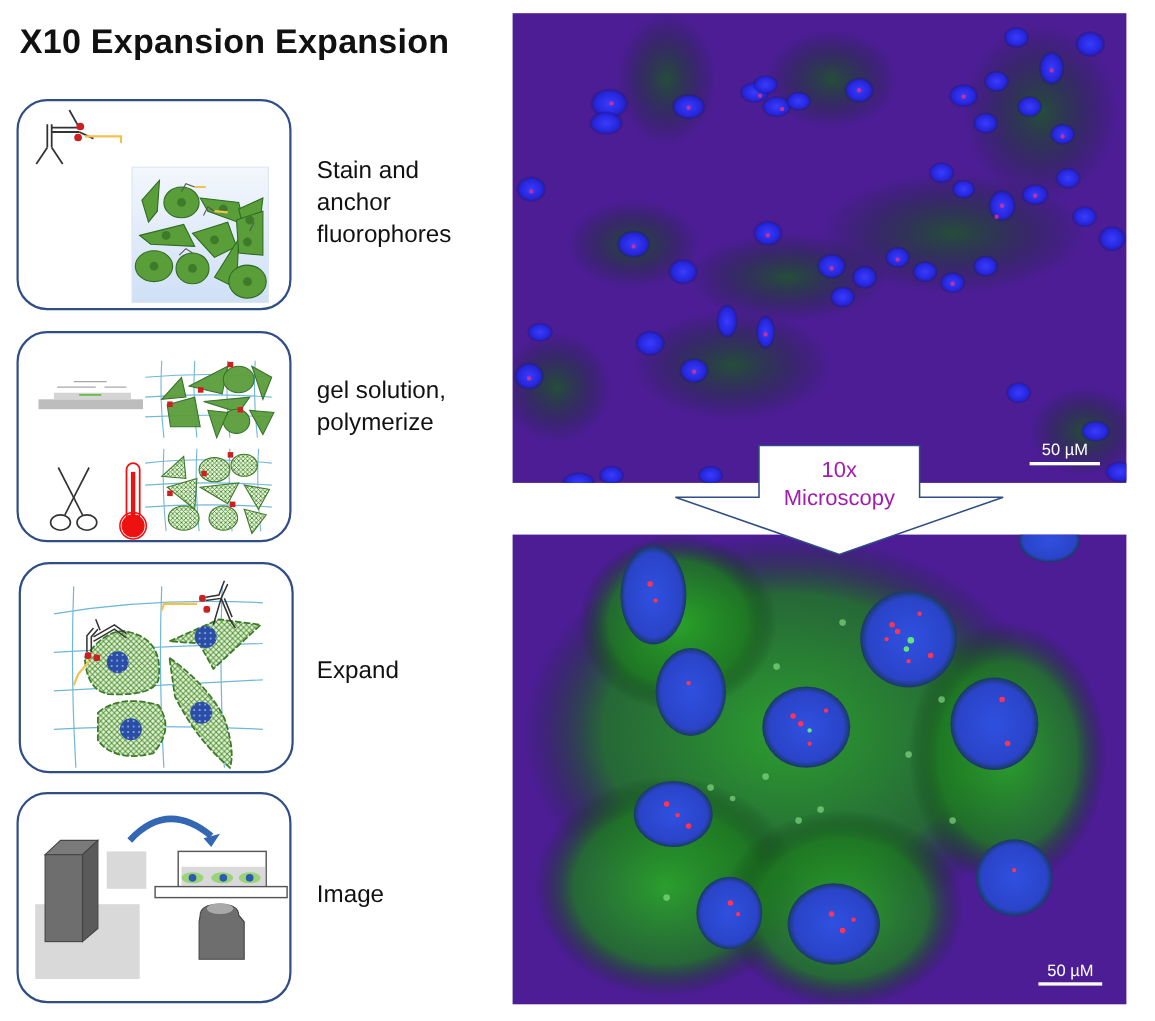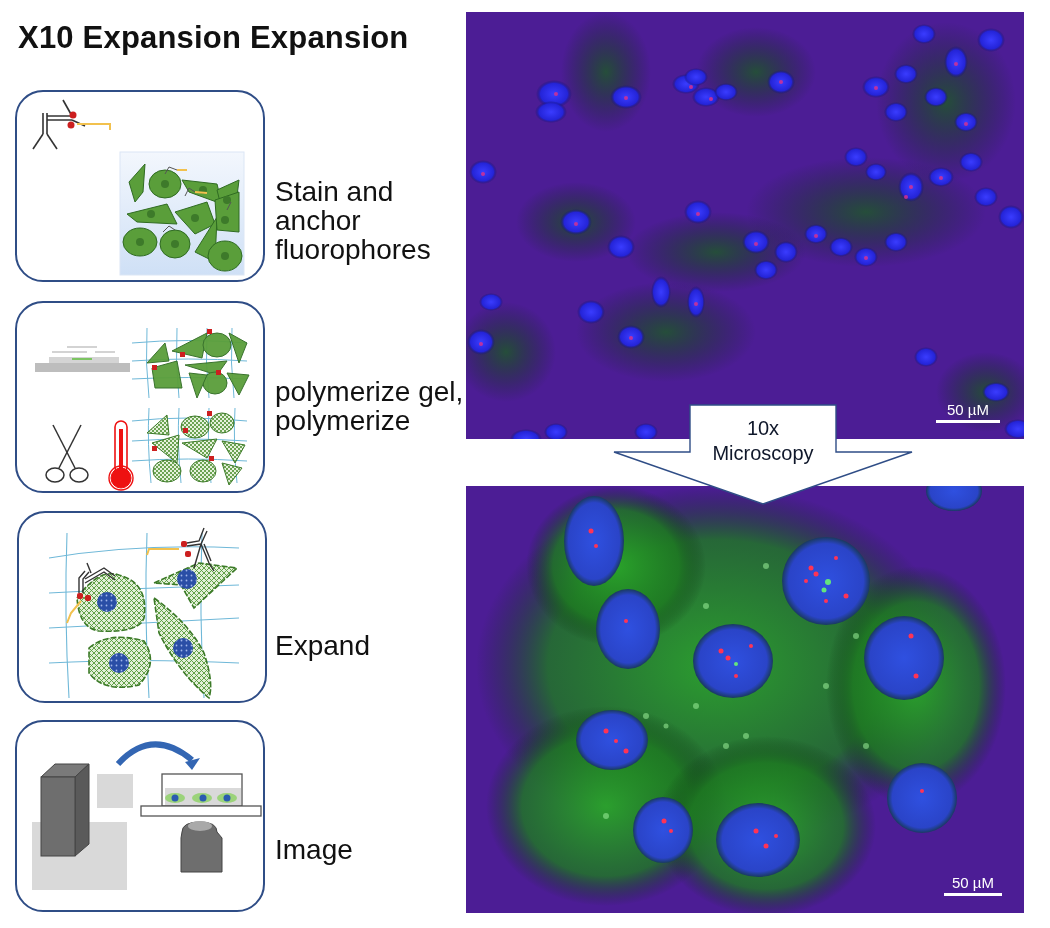--- a/index.html
+++ b/index.html
@@ -1,26 +1,26 @@
 <!DOCTYPE html>
 <html><head>
 <meta charset="utf-8">
 <style>
   html, body { margin: 0; padding: 0; background: #ffffff; }
   body { width: 1050px; height: 928px; position: relative; overflow: hidden;
          font-family: "Liberation Sans", sans-serif; color: #111; }
   .title { position: absolute; left: 18px; top: 20px; font-size: 31px; font-weight: bold; letter-spacing: 0.2px; color: #111; }
   .step-box { position: absolute; width: 250px; height: 192px; border: 2px solid #2f4d86; border-radius: 28px; background: #fff; box-sizing: border-box; overflow: hidden; }
-  .step-label { position: absolute; left: 275px; font-size: 28px; line-height: 29px; color: #111; margin-top: 37px; }
+  .step-label { position: absolute; left: 288px; font-size: 22px; line-height: 29px; color: #111; }
   .step-label span { display: block; }
   .micro { position: absolute; left: 466px; width: 558px; background: #4c1d95; overflow: hidden; }
   .scalebar { position: absolute; color: #fff; font-size: 15px; text-align: center; }
   .scalebar .bar { height: 3px; background: #fff; margin-top: 2px; }
   .arrow-wrap { position: absolute; left: 612px; top: 404px; width: 302px; height: 102px; }
-  .arrow-text { position: absolute; left: 0; width: 302px; text-align: center; font-size: 20px; line-height: 25px; color: #0f172a; top: 12px; }
+  .arrow-text { position: absolute; left: 0; width: 302px; text-align: center; font-size: 20px; line-height: 25px; color: #a21caf; top: 12px; }
   svg { display: block; }
 </style>
 </head>
 <body>
 
 <div class="title">X10 Expansion Expansion</div>
 
 <div class="step-box" style="left:15px; top:90px;">
   <svg width="250" height="192" viewBox="0 0 250 192">
 
@@ -166,21 +166,21 @@
     </g>
     <g fill="#cc1f1f">
         <rect x="190" y="108" width="5" height="5"></rect>
         <rect x="166" y="125" width="5" height="5"></rect>
         <rect x="135" y="143" width="5" height="5"></rect>
         <rect x="192" y="153" width="5" height="5"></rect>
       </g>
   </svg>
 </div>
 <div class="step-label" style="top:340px;">
-  <span>polymerize gel,</span>
+  <span>gel solution,</span>
   <span>polymerize</span>
 </div>
 
 <div class="step-box" style="left:17px; top:511px;">
   <svg width="252" height="192" viewBox="0 0 252 192">
     <defs>
       <pattern id="hatch2" width="5" height="5" patternUnits="userSpaceOnUse">
           <rect width="5" height="5" fill="#e3f0d8"></rect>
           <path d="M0 0 L5 5 M5 0 L0 5" stroke="#55983a" stroke-width="0.9"></path>
         </pattern>

